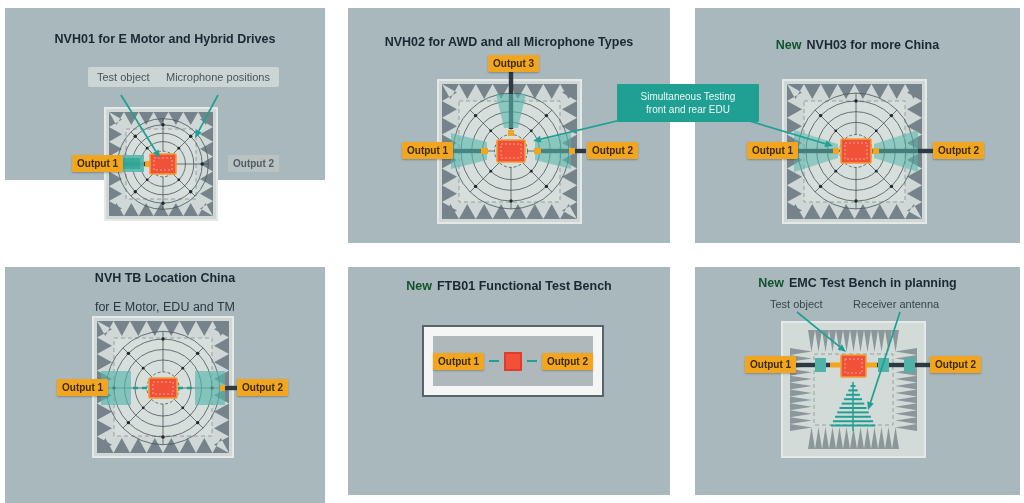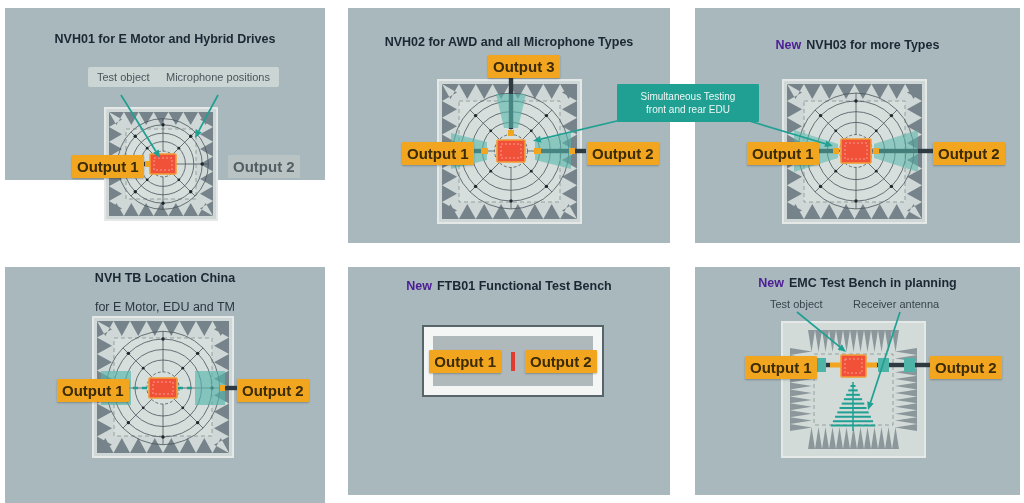--- a/index.html
+++ b/index.html
@@ -8,28 +8,28 @@
     background:#ffffff;
     font-family:"Liberation Sans", sans-serif;
   }
   .panel{position:absolute;background:#A8B8BC}
   .panel-svg{position:absolute;left:0;top:0;display:block}
   .title{
     position:absolute;left:0;right:0;text-align:center;
     font-size:12.5px;font-weight:bold;color:#1B2733;white-space:nowrap;
   }
   .subtitle{font-weight:normal;font-size:12.5px;color:#2A3640;margin-top:15px}
-  .new{color:#4c1d95;margin-right:5px;font-weight:bold}
+  .new{color:#14532d;margin-right:5px;font-weight:bold}
   .tag{
     position:absolute;background:#CBD5D3;color:#49545C;font-size:11px;
     padding:4px 9px;border-radius:2px;white-space:nowrap;
   }
   .plain-label{position:absolute;color:#39454E;font-size:11px;white-space:nowrap}
   .out{
-    position:absolute;background:#F2A51F;color:#3B2B06;font-size:15px;font-weight:bold;
+    position:absolute;background:#F2A51F;color:#3B2B06;font-size:10px;font-weight:bold;
     padding:3px 5px;border-radius:1px;white-space:nowrap;box-shadow:0 1px 2px rgba(0,0,0,.25);
   }
   .out.gray{background:#B9C3C4;color:#525D64;box-shadow:none}
   .out.inline{position:static}
   .callout{
     position:absolute;left:617px;top:78px;width:134px;z-index:5;
     background:#1FA093;color:#EDF7F5;font-size:10px;line-height:1.3;
     text-align:center;padding:6px 4px;border-radius:1px;margin-top:6px;
   }
   .overlay{position:absolute;left:0;top:0;z-index:4;pointer-events:none}
@@ -174,21 +174,21 @@
       <circle cx="181.22325394193524" cy="122.77674605806473" r="1.4" fill="#20272D"></circle>
       <rect x="86" y="140.8" width="54" height="4.4" fill="#2E3A42"></rect>
       <rect x="182" y="140.8" width="56" height="4.4" fill="#2E3A42"></rect>
       <polygon points="99,122 143,136 143,150 99,164" fill="#56B7AC" opacity="0.55"></polygon>
       <polygon points="223,122 179,136 179,150 223,164" fill="#56B7AC" opacity="0.55"></polygon>
       <rect x="138" y="140" width="6" height="6" fill="#F2A51F"></rect>
       <rect x="178" y="140" width="6" height="6" fill="#F2A51F"></rect>
       <rect x="146" y="131" width="30" height="24" fill="#F05138" stroke="#F29C35" stroke-width="1.6" rx="1"></rect>
       <rect x="150" y="135" width="22" height="16" fill="none" stroke="rgba(255,255,255,.45)" stroke-width="1" stroke-dasharray="2 2"></rect>
     </svg>
-  <div class="title" style="top:30px"><span class="new">New</span><span>NVH03 for more Types</span></div>
+  <div class="title" style="top:30px"><span class="new">New</span><span>NVH03 for more China</span></div>
   <div class="out" style="left:52px;top:134px">Output 1</div>
   <div class="out" style="left:238px;top:134px">Output 2</div>
 </section>
 
 <section class="panel" style="left:5px;top:267px;width:320px;height:265px">
   <svg class="panel-svg" id="svg-p4" width="320" height="228">
       <rect x="88" y="50" width="140" height="140" fill="#CFD8D6" stroke="#E4E9E8" stroke-width="2"></rect>
       <path d="M92.0 54L108.5 54L100.3 69ZM108.5 54L125.0 54L116.8 69ZM125.0 54L141.5 54L133.3 69ZM141.5 54L158.0 54L149.8 69ZM158.0 54L174.5 54L166.3 69ZM174.5 54L191.0 54L182.8 69ZM191.0 54L207.5 54L199.3 69ZM207.5 54L224.0 54L215.8 69ZM92.0 186L108.5 186L100.3 171ZM108.5 186L125.0 186L116.8 171ZM125.0 186L141.5 186L133.3 171ZM141.5 186L158.0 186L149.8 171ZM158.0 186L174.5 186L166.3 171ZM174.5 186L191.0 186L182.8 171ZM191.0 186L207.5 186L199.3 171ZM207.5 186L224.0 186L215.8 171ZM92 54.0L92 70.5L107 62.3ZM92 70.5L92 87.0L107 78.8ZM92 87.0L92 103.5L107 95.3ZM92 103.5L92 120.0L107 111.8ZM92 120.0L92 136.5L107 128.3ZM92 136.5L92 153.0L107 144.8ZM92 153.0L92 169.5L107 161.3ZM92 169.5L92 186.0L107 177.8ZM224 54.0L224 70.5L209 62.3ZM224 70.5L224 87.0L209 78.8ZM224 87.0L224 103.5L209 95.3ZM224 103.5L224 120.0L209 111.8ZM224 120.0L224 136.5L209 128.3ZM224 136.5L224 153.0L209 144.8ZM224 153.0L224 169.5L209 161.3ZM224 169.5L224 186.0L209 177.8Z" fill="#76838A"></path>
       <rect x="109" y="71" width="98" height="98" fill="#D7DFDD" stroke="#94A09E" stroke-width="1" stroke-dasharray="4 3"></rect>
       <circle cx="158" cy="121" r="56.7" fill="none" stroke="#49545B" stroke-width="0.8"></circle>

